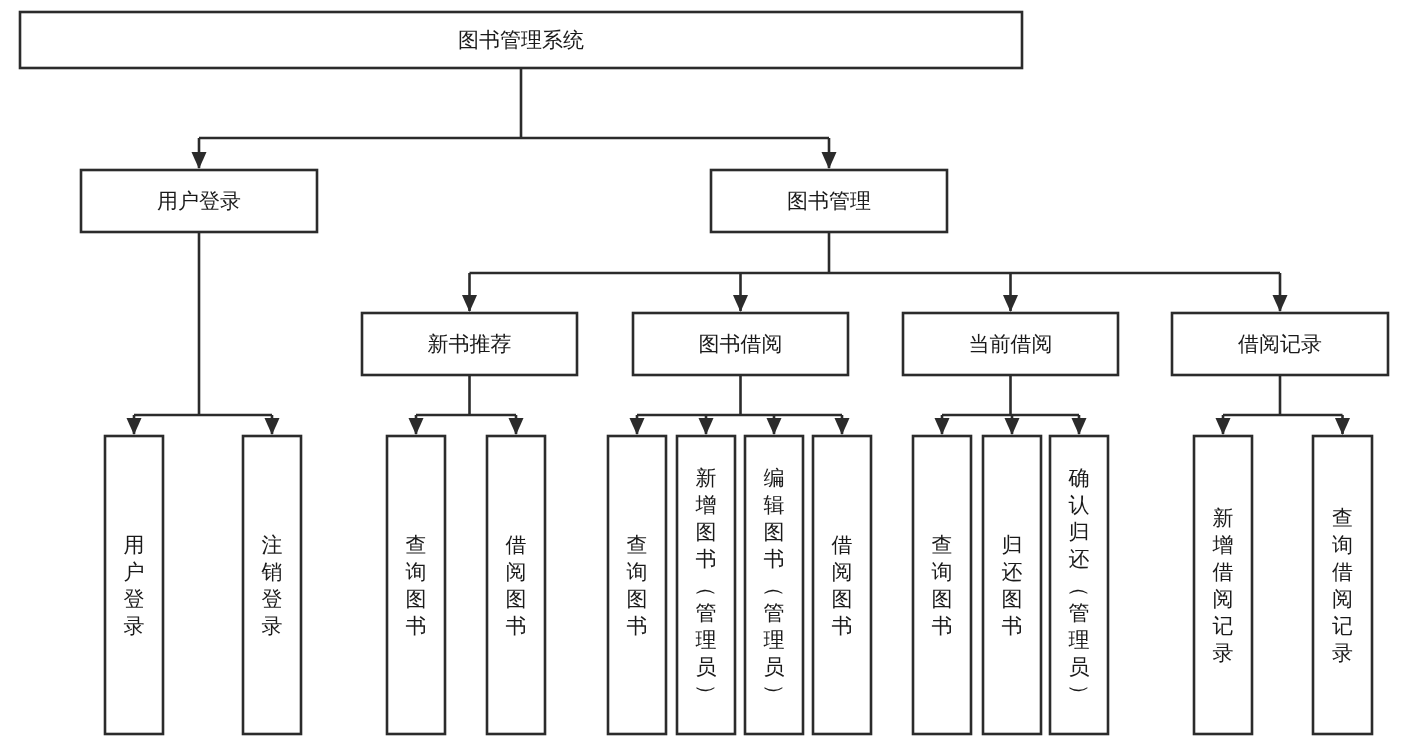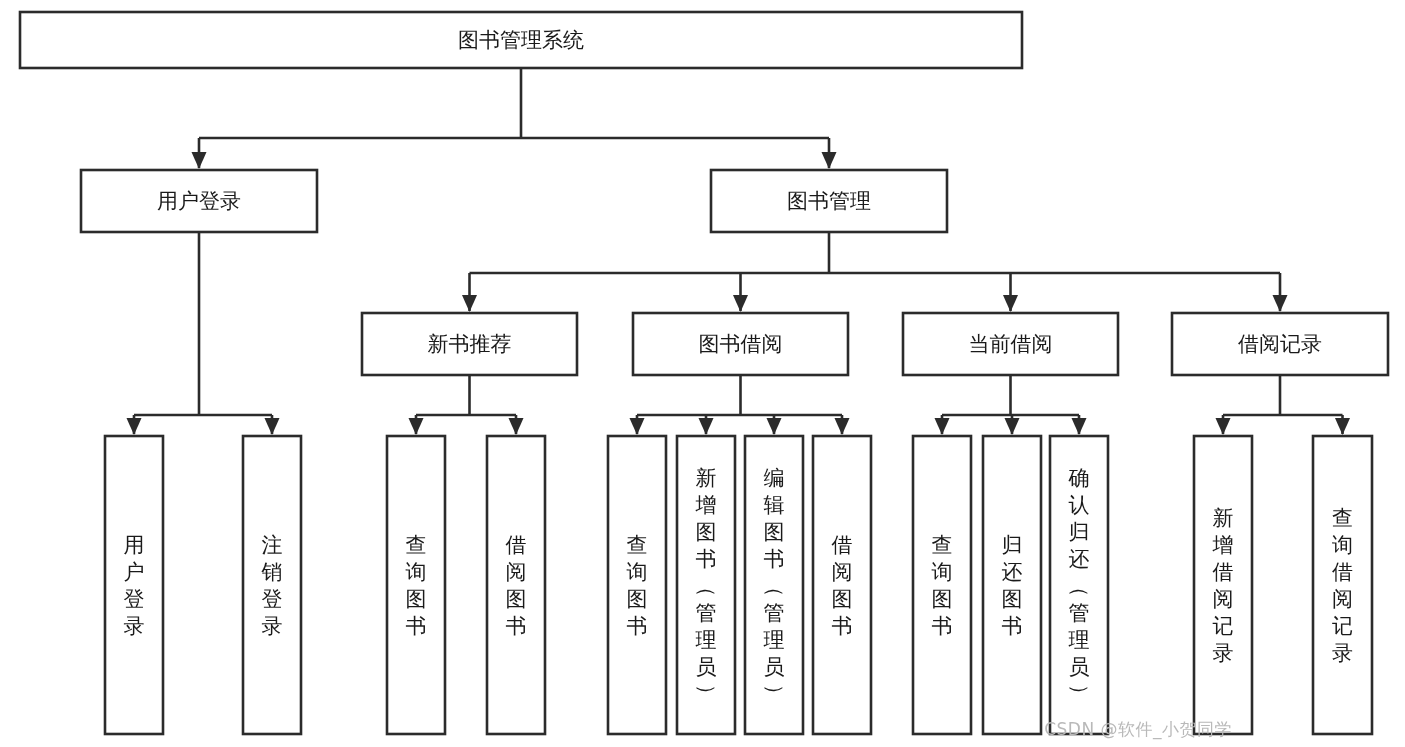--- a/index.html
+++ b/index.html
@@ -257,14 +257,13 @@
           <rect x="1313" y="436" width="59" height="298" class="node-rect"></rect>
           <text x="1342.5" y="525.06" class="node-label-vertical">查</text>
           <text x="1342.5" y="552.06" class="node-label-vertical">询</text>
           <text x="1342.5" y="579.06" class="node-label-vertical">借</text>
           <text x="1342.5" y="606.06" class="node-label-vertical">阅</text>
           <text x="1342.5" y="633.06" class="node-label-vertical">记</text>
           <text x="1342.5" y="660.06" class="node-label-vertical">录</text>
         </g>
       </g>
   </svg>
-  <div class="watermark">CSDN @软件_小贺同学</div>
 </div>
 
 </body></html>

